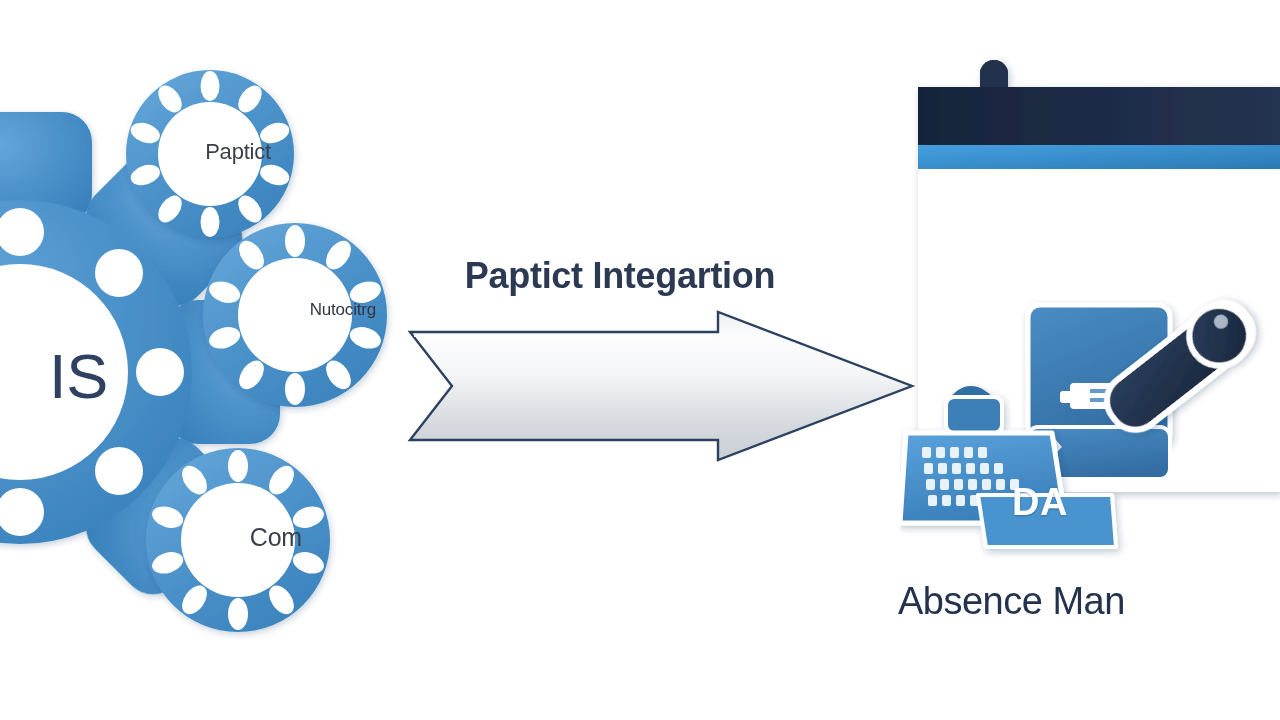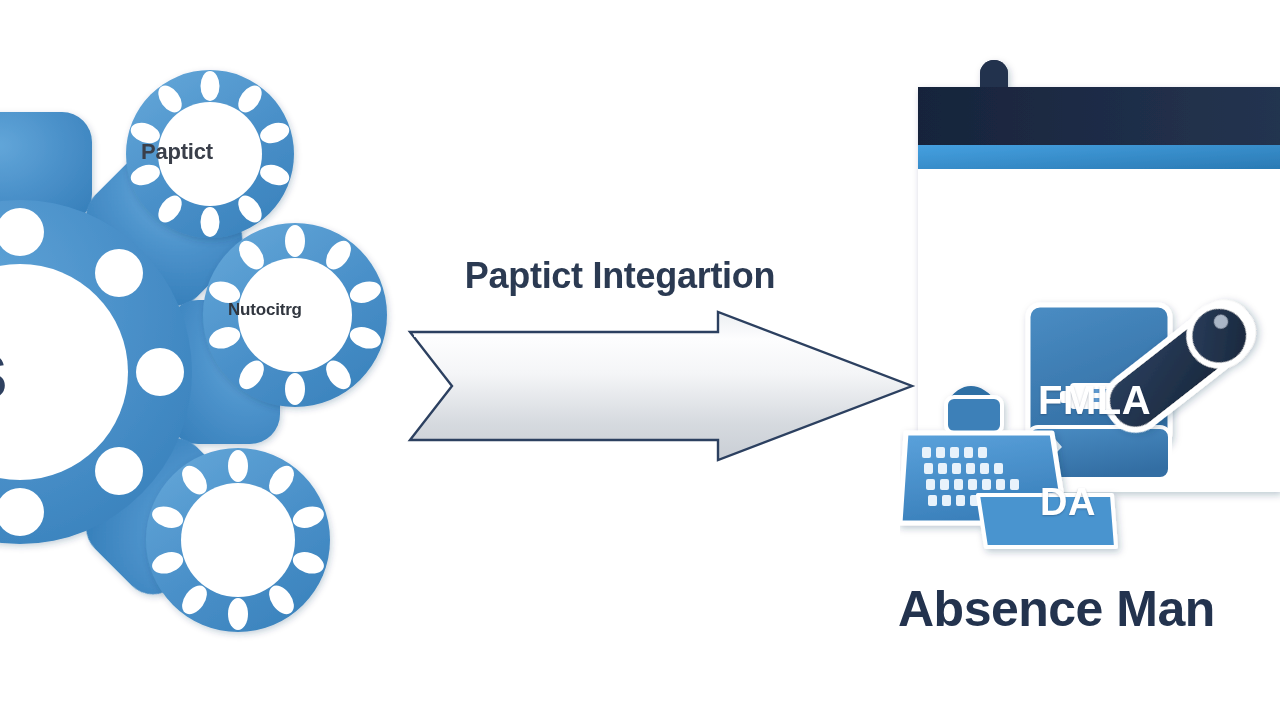--- a/index.html
+++ b/index.html
@@ -21,23 +21,23 @@
     position: absolute;
     left: 0;
     top: 0;
     width: 420px;
     height: 720px;
   }
   .gear-svg { display: block; }
 
   .gear-label {
     position: absolute;
-    text-align: left;
+    text-align: right;
     color: #2b3a52;
-    font-weight: 700;
+    font-weight: 400;
     letter-spacing: -0.2px;
     white-space: nowrap;
     user-select: none;
   }
   #label-hris {
     left: -52px;
     top: 340px;
     width: 160px;
     font-size: 63px;
     color: #2f4160;
@@ -111,33 +111,33 @@
     user-select: none;
   }
   #label-fmla {
     left: 1038px;
     top: 378px;
     font-size: 40px;
     letter-spacing: 0.5px;
     text-shadow: 0 1px 2px rgba(20,40,70,0.35);
   }
   #label-ada {
-    left: 1040px;
+    left: 1012px;
     top: 481px;
     font-size: 38px;
     letter-spacing: 0.5px;
     text-shadow: 0 1px 2px rgba(20,40,70,0.35);
   }
 
   #label-absence {
     position: absolute;
     left: 898px;
     top: 580px;
-    font-size: 50px;
-    font-weight: 700;
+    font-size: 38px;
+    font-weight: 400;
     color: #23334e;
     letter-spacing: -0.5px;
     white-space: nowrap;
   }
 </style>
 </head>
 <body>
 
 <div id="stage">
 
@@ -233,20 +233,21 @@
       </g>
     </svg>
   </div>
 
   <div class="gear-label" id="label-hris">IS</div>
 
   <div class="gear-label" id="label-gear-top">Paptict</div>
 
   <div class="gear-label" id="label-gear-mid">Nutocitrg</div>
 
+  <div class="gear-label" id="label-gear-bot">Com</div>
 
   <div id="arrow-group">
     <div id="arrow-caption">Paptict Integartion</div>
 
     <svg id="arrow-svg" width="530" height="160" viewBox="0 0 530 160">
       <defs>
         <linearGradient id="arrowGrad" x1="0" y1="0" x2="0" y2="1">
           <stop offset="0%" stop-color="#eceff2"></stop>
           <stop offset="18%" stop-color="#fdfdfe"></stop>
           <stop offset="42%" stop-color="#f4f5f7"></stop>
@@ -385,19 +386,18 @@
           <rect x="98" y="440" width="9" height="11" rx="2"></rect>
           <rect x="112" y="440" width="9" height="11" rx="2"></rect>
           <rect x="126" y="440" width="9" height="11" rx="2"></rect>
         </g>
 
         <path d="M 78 440 L 212 440 L 216 492 L 86 492 Z" fill="#4a94cf" stroke="#ffffff" stroke-width="4" stroke-linejoin="round"></path>
       </g>
     </svg>
   </div>
 
-  <div class="scene-label" id="label-fmla">FMLA</div>
 
   <div class="scene-label" id="label-ada">DA</div>
 
   <div id="label-absence">Absence Man</div>
 
 </div>
 
 </body></html>

